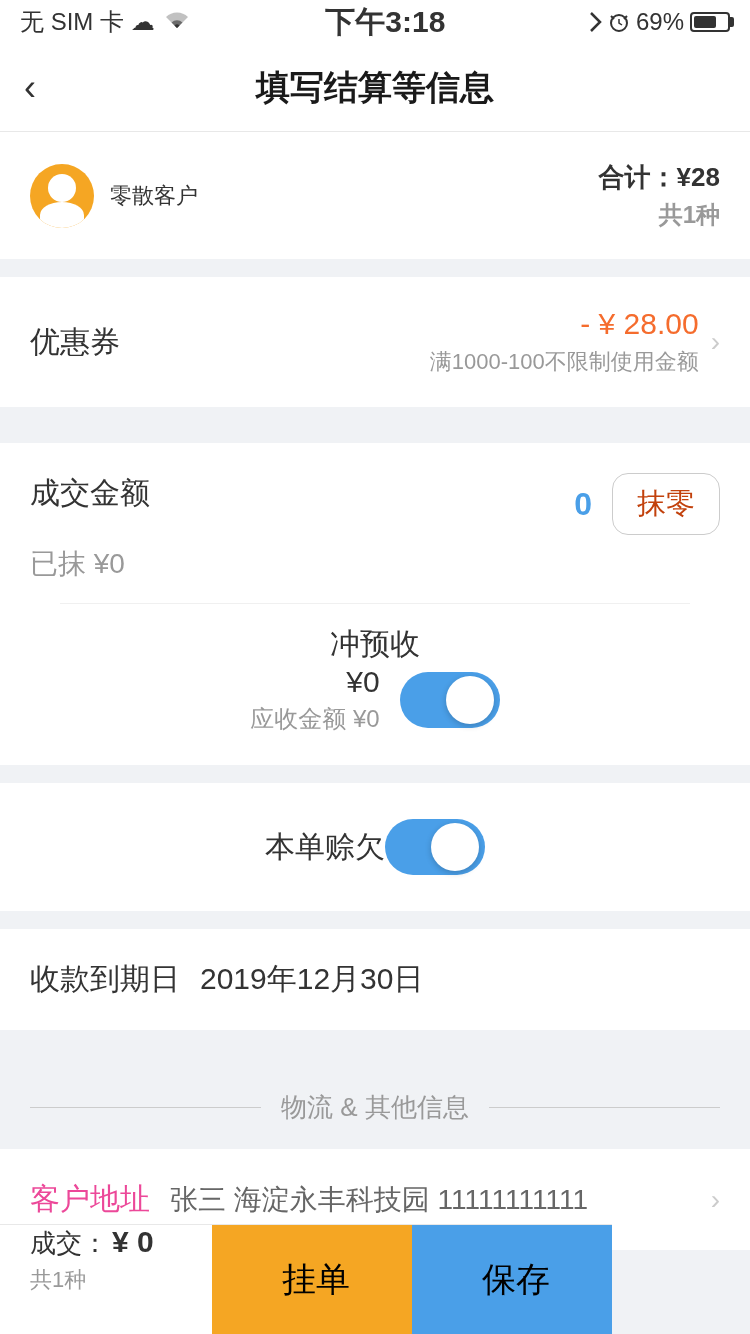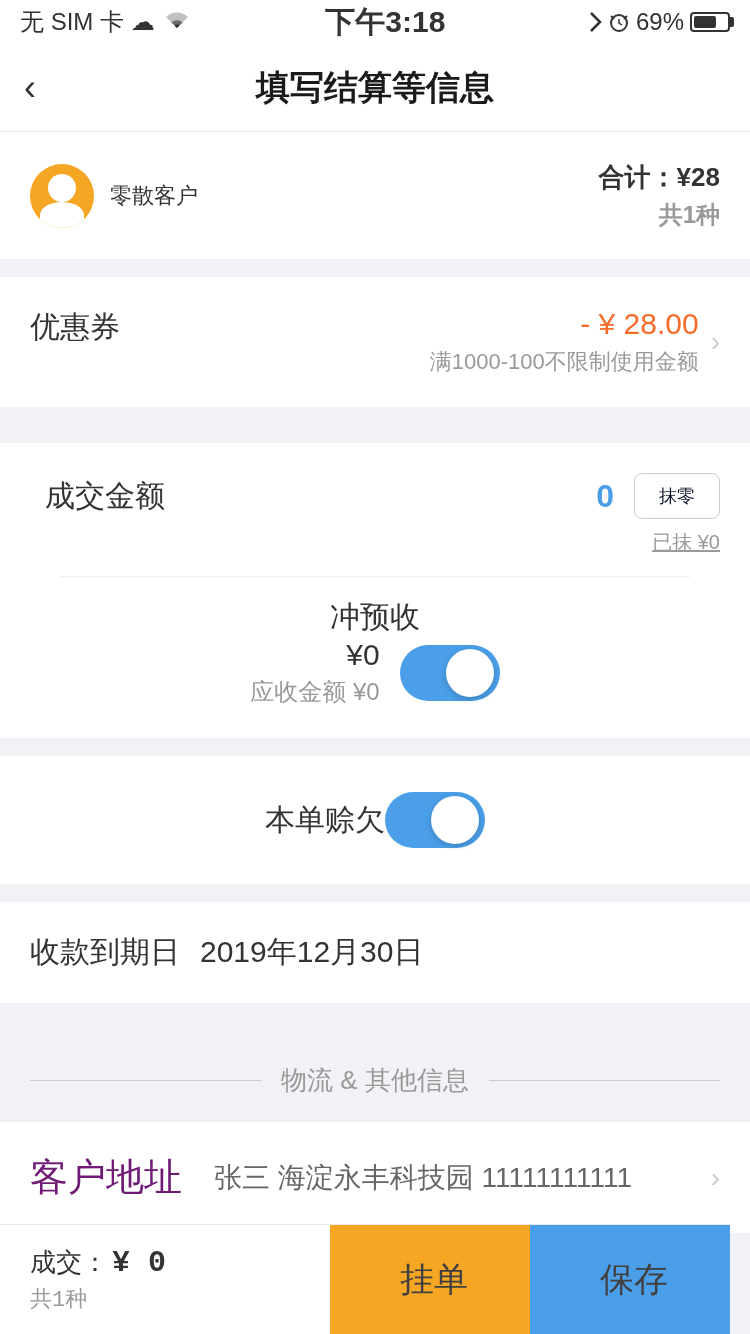--- a/index.html
+++ b/index.html
@@ -134,20 +134,21 @@
     
     .divider {
       height: 1px;
       background: #f0f0f0;
       margin: 0 30px;
     }
 
     
     .coupon-row {
       display: flex;
+      align-items: center;
       justify-content: space-between;
       padding: 30px 30px;
     }
     .coupon-label {
       font-size: 30px;
       color: #333;
     }
     .coupon-right {
       display: flex;
       align-items: center;
@@ -177,54 +178,50 @@
       background: #f0f2f5;
     }
 
     
     .amount-section {
       background: #fff;
       padding: 0 30px;
     }
     .amount-row {
       display: flex;
-      align-items: center;
       justify-content: space-between;
       padding: 30px 0 10px;
-      margin-left: 15px;
     }
     .amount-label {
       font-size: 30px;
       color: #333;
     }
     .amount-right {
       display: flex;
       align-items: center;
       gap: 20px;
     }
     .amount-value {
       font-size: 32px;
       color: #4a9fe8;
       font-weight: 600;
     }
     .round-off-btn {
       border: 1px solid #ccc;
-      border-radius: 8px;
+      border-radius: 16px;
       padding: 10px 24px;
-      font-size: 18px;
-      color: #0f172a;
+      font-size: 29px;
+      color: #c2410c;
       background: #fff;
       cursor: pointer;
     }
     .already-rounded {
-      font-size: 20px;
+      font-size: 28px;
       color: #999;
       padding-bottom: 20px;
-      text-align: right;
-      text-decoration: underline;
     }
 
     
     .prereceive-row {
       display: flex;
       align-items: center;
       justify-content: space-between;
       padding: 20px 30px 30px;
       flex-direction: column;
     }
@@ -331,42 +328,40 @@
       background: #fff;
       padding: 30px;
       margin-top: 0;
     }
     .address-row {
       display: flex;
       align-items: center;
       justify-content: space-between;
     }
     .address-label {
-      font-size: 38px;
-      color: #701a75;
+      font-size: 30px;
+      color: #ec4899;
       flex-shrink: 0;
-      margin-right: 32px;
+      margin-right: 20px;
     }
     .address-value {
       font-size: 28px;
       color: #666;
       flex: 1;
     }
 
     
     .bottom-bar {
       position: fixed;
       bottom: 0;
-      width: 730px;
+      width: 612px;
       height: 110px;
       background: #fff;
       display: flex;
-      align-items: center;
       border-top: 1px solid #e8e8e8;
-      font-family: Liberation Mono, monospace;
     }
     .bottom-summary {
       flex: 1;
       padding: 0 30px;
     }
     .bottom-deal {
       font-size: 26px;
       color: #333;
     }
     .bottom-amount {
@@ -392,21 +387,21 @@
       width: 200px;
       height: 110px;
       background: #4a9fe8;
       display: flex;
       align-items: center;
       justify-content: center;
       cursor: pointer;
     }
     .bottom-btn-label {
       font-size: 34px;
-      color: #404040;
+      color: #000000;
       font-weight: 500;
       margin-left: 8px;
     }
   </style>
 </head>
 <body>
 
 <div class="status-bar">
   <div class="status-left">
     <span>无 SIM 卡 ☁</span>

